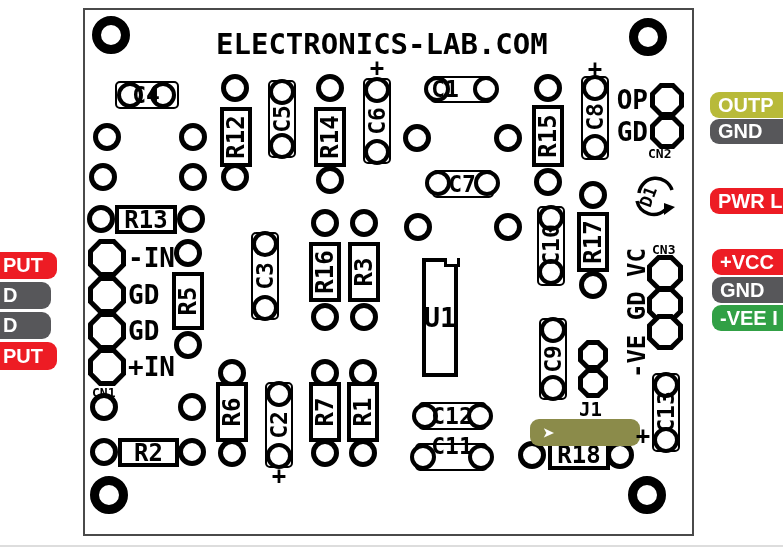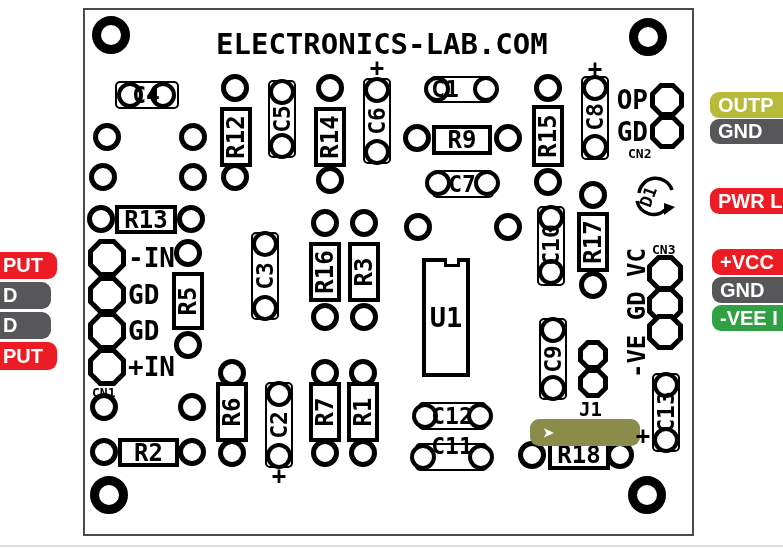--- a/index.html
+++ b/index.html
@@ -54,23 +54,20 @@
   <div class="pad" style="left:179px;top:163px"></div>
 
   <div class="pad" style="left:87px;top:205px"></div>
   <div class="pad" style="left:177px;top:205px"></div>
   <div class="rb" style="left:115px;top:205px;width:62px;height:29px">
       <span>R13</span>
     </div>
 
   <div class="pad" style="left:403px;top:124px"></div>
   <div class="pad" style="left:494px;top:124px"></div>
-  <div class="rb" style="left:432px;top:125px;width:60px;height:30px">
-      <span>R9</span>
-    </div>
 
   <div class="pad" style="left:404px;top:213px"></div>
   <div class="pad" style="left:494px;top:213px"></div>
 
   <div class="pad" style="left:90px;top:393px"></div>
   <div class="pad" style="left:178px;top:393px"></div>
 
   <div class="pad" style="left:90px;top:438px"></div>
   <div class="pad" style="left:178px;top:438px"></div>
   <div class="rb" style="left:118px;top:438px;width:61px;height:29px">
@@ -205,40 +202,40 @@
   <div class="cc" style="left:266px;top:443px"></div>
   <div class="cl v" style="left:279px;top:425px">C2</div>
   <div class="plus" style="left:279px;top:476px">+</div>
 
   <div class="cb" style="left:652px;top:373px;width:28px;height:79px"></div>
   <div class="cc" style="left:653px;top:372px"></div>
   <div class="cc" style="left:653px;top:427px"></div>
   <div class="cl v" style="left:666px;top:412px">C13</div>
   <div class="plus" style="left:643px;top:436px">+</div>
 
-  <div class="ic" style="left:422px;top:258px;width:48px;height:119px">
+  <div class="ic" style="left:422px;top:258px;width:36px;height:119px">
       <span>U1</span>
     </div>
   <div class="notch" style="left:444px;top:258px;width:16px;height:9px"></div>
 
   <div class="oct" style="left:88px;top:239px;width:38px;height:38px"></div>
   <div class="oct" style="left:88px;top:276px;width:38px;height:38px"></div>
   <div class="oct" style="left:88px;top:312px;width:38px;height:38px"></div>
   <div class="oct" style="left:88px;top:348px;width:38px;height:38px"></div>
   <div class="pin" style="left:128px;top:245px">-IN</div>
   <div class="pin" style="left:128px;top:282px">GD</div>
   <div class="pin" style="left:128px;top:318px">GD</div>
   <div class="pin" style="left:128px;top:354px">+IN</div>
   <div class="tinyname" style="left:92px;top:386px">CN1</div>
 
   <div class="oct" style="left:650px;top:83px;width:34px;height:34px"></div>
   <div class="oct" style="left:650px;top:115px;width:34px;height:34px"></div>
   <div class="pin r" style="left:613px;top:87px">OP</div>
   <div class="pin r" style="left:613px;top:119px">GD</div>
-  <div class="tinyname" style="left:628px;top:147px">CN2</div>
+  <div class="tinyname" style="left:648px;top:147px">CN2</div>
 
   <div class="oct" style="left:647px;top:255px;width:36px;height:36px"></div>
   <div class="oct" style="left:647px;top:287px;width:36px;height:36px"></div>
   <div class="oct" style="left:647px;top:314px;width:36px;height:36px"></div>
   <div class="vtext" style="left:637px;top:313px">-VE GD VC</div>
   <div class="tinyname" style="left:652px;top:243px">CN3</div>
 
   <div class="oct" style="left:578px;top:340px;width:30px;height:30px"></div>
   <div class="oct" style="left:578px;top:368px;width:30px;height:30px"></div>
   <div class="tinyname" style="left:579px;top:400px;font-size:19px;line-height:19px">J1</div>

